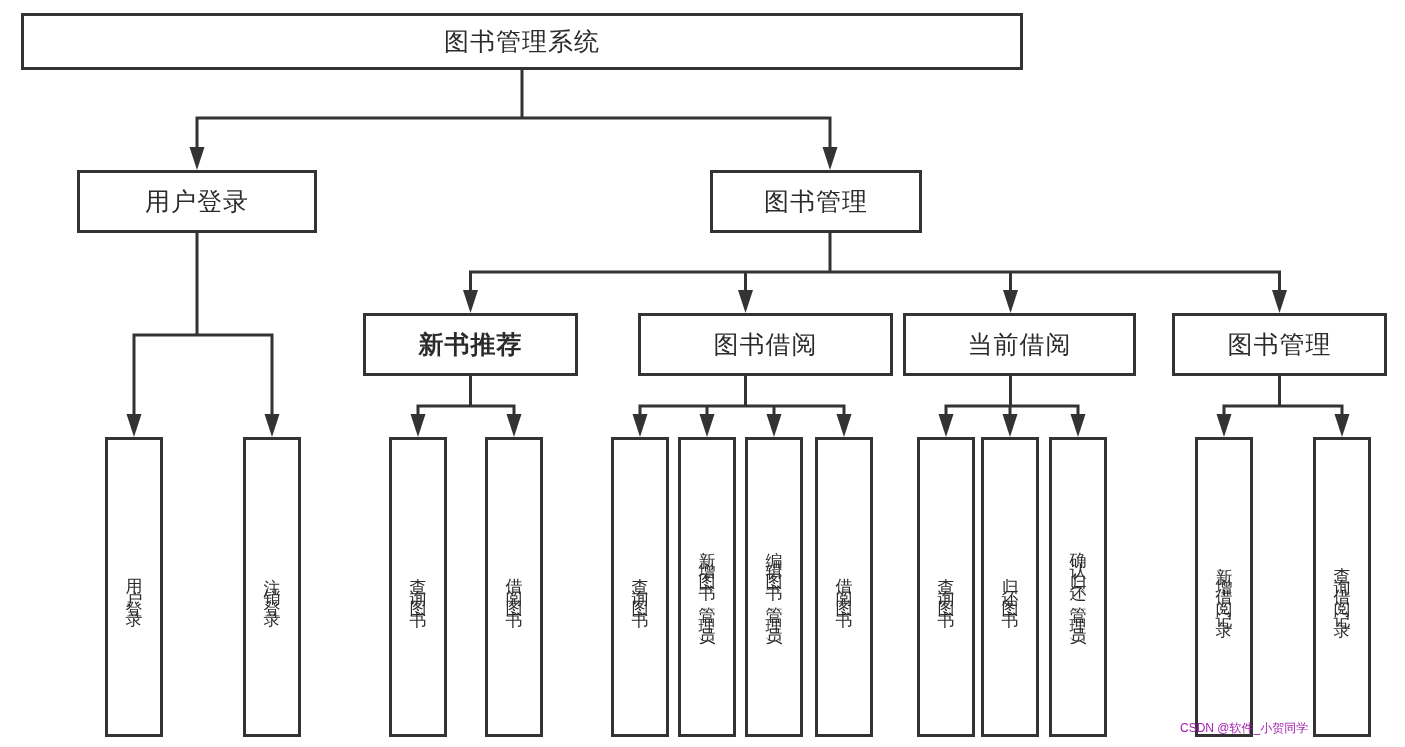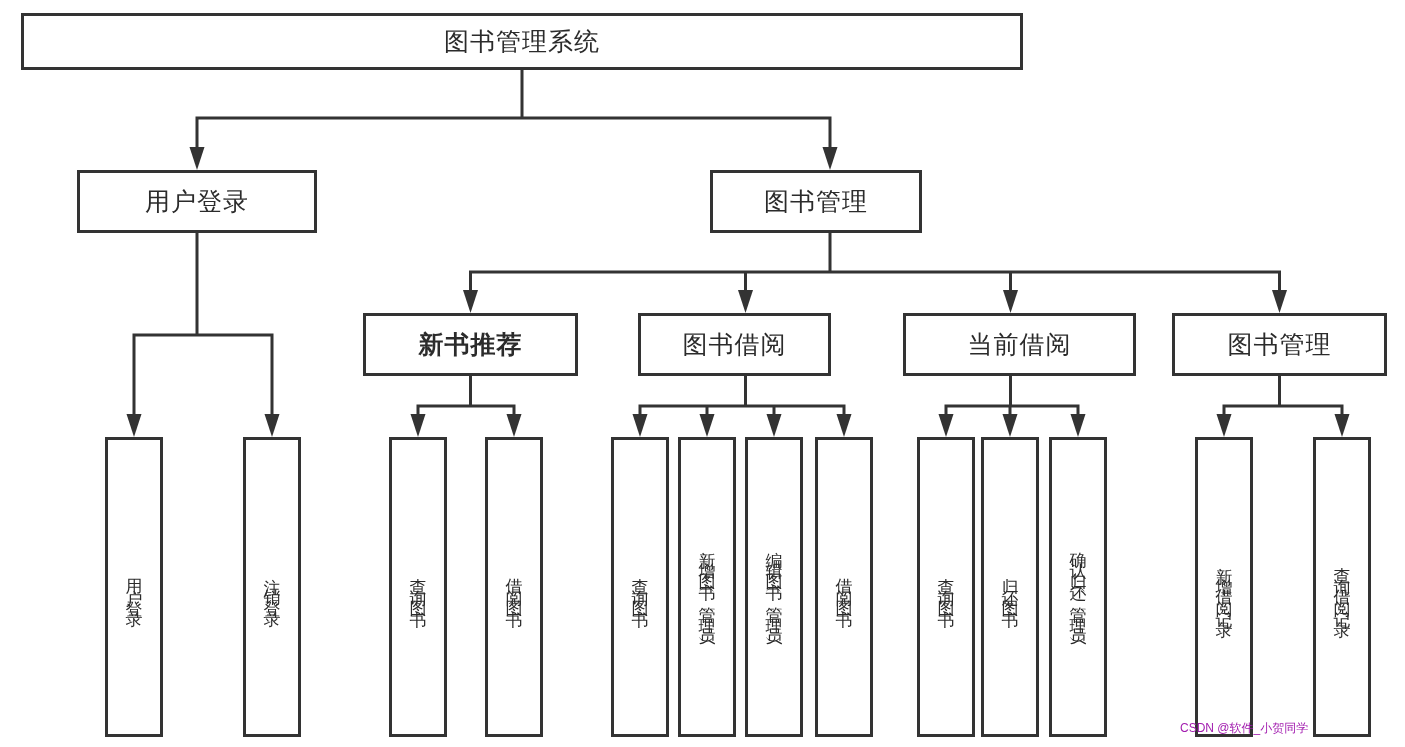--- a/index.html
+++ b/index.html
@@ -45,21 +45,21 @@
     line-height: 1;
     white-space: nowrap;
   }
   
   .n-root   { left: 21px;  top: 13px;  width: 1002px; height: 57px; }
   
   .n-login  { left: 77px;  top: 170px; width: 240px; height: 63px; }
   .n-mgmt   { left: 710px; top: 170px; width: 212px; height: 63px; }
   
   .n-newbook { left: 363px;  top: 313px; width: 215px; height: 63px; font-weight: bold; }
-  .n-borrow  { left: 638px;  top: 313px; width: 193px; height: 63px; }
+  .n-borrow  { left: 638px;  top: 313px; width: 255px; height: 63px; }
   .n-current { left: 903px;  top: 313px; width: 233px; height: 63px; }
   .n-records { left: 1172px; top: 313px; width: 215px; height: 63px; }
   
   .leaf { top: 437px; width: 58px; height: 300px; }
   .l-1  { left: 105px; }
   .l-2  { left: 243px; }
   .l-3  { left: 389px; }
   .l-4  { left: 485px; }
   .l-5  { left: 611px; }
   .l-6  { left: 678px; }

